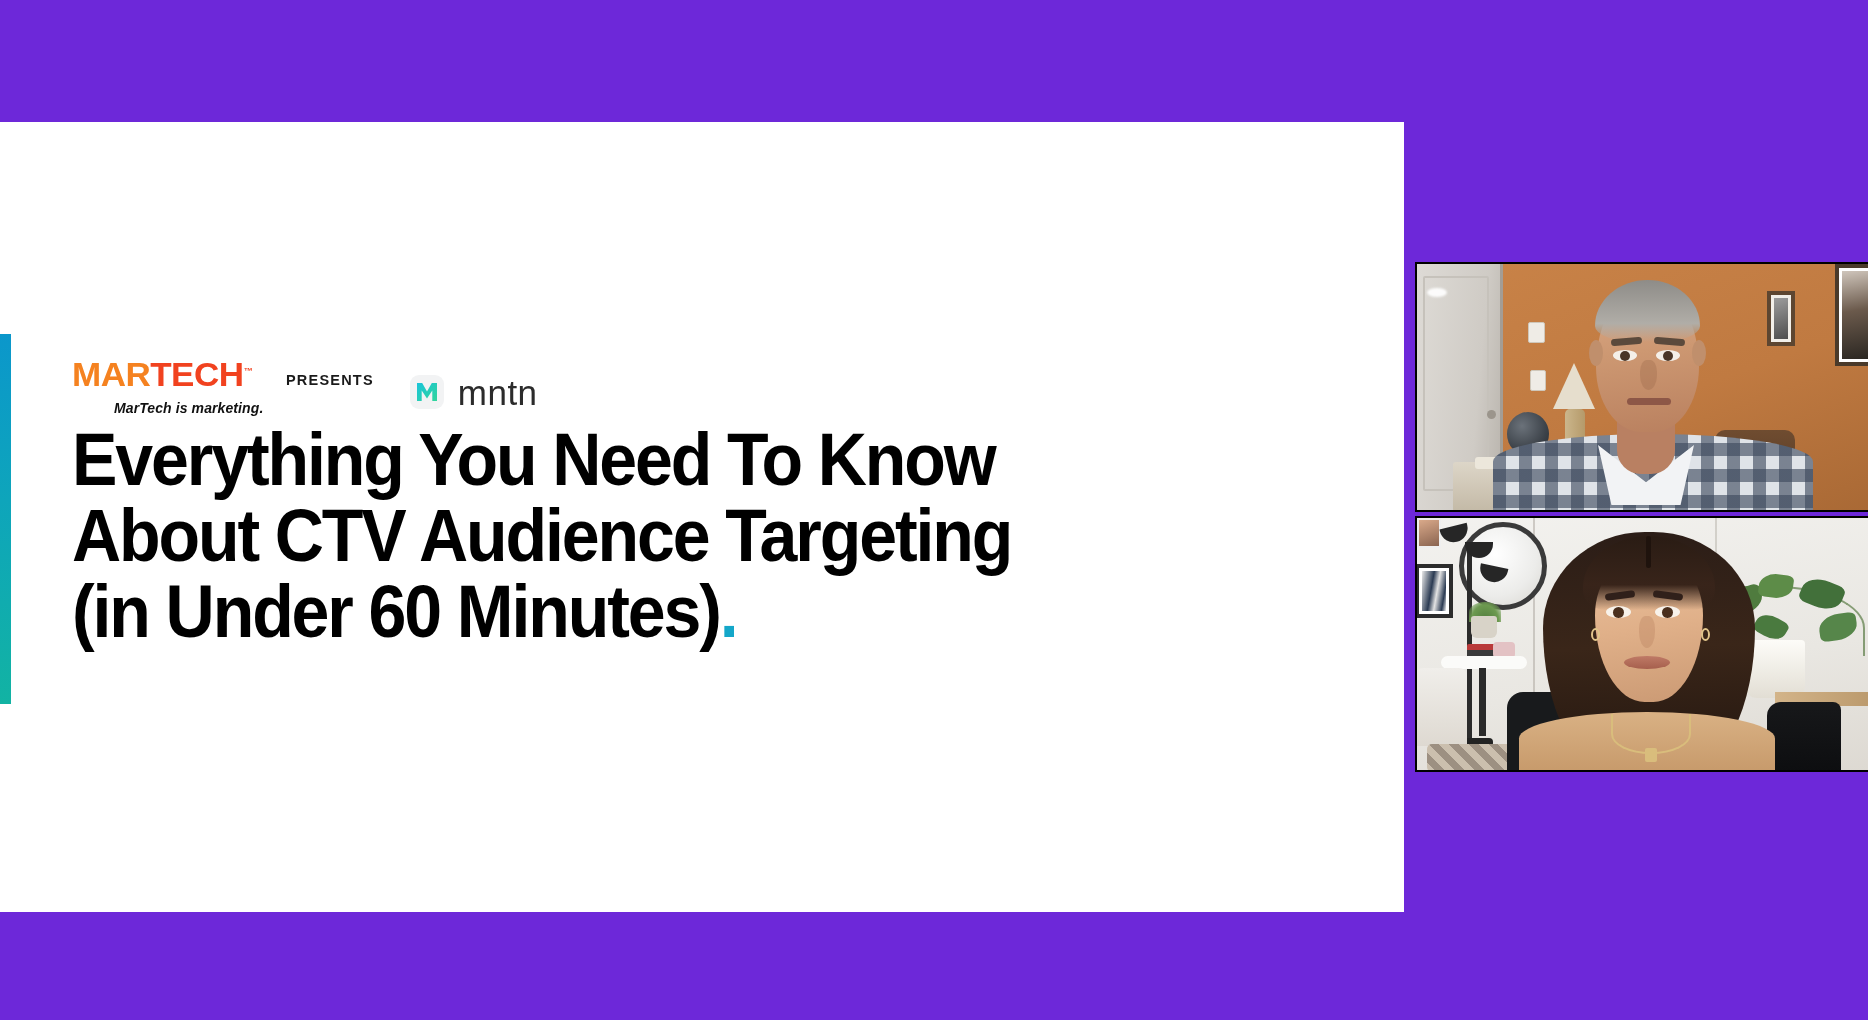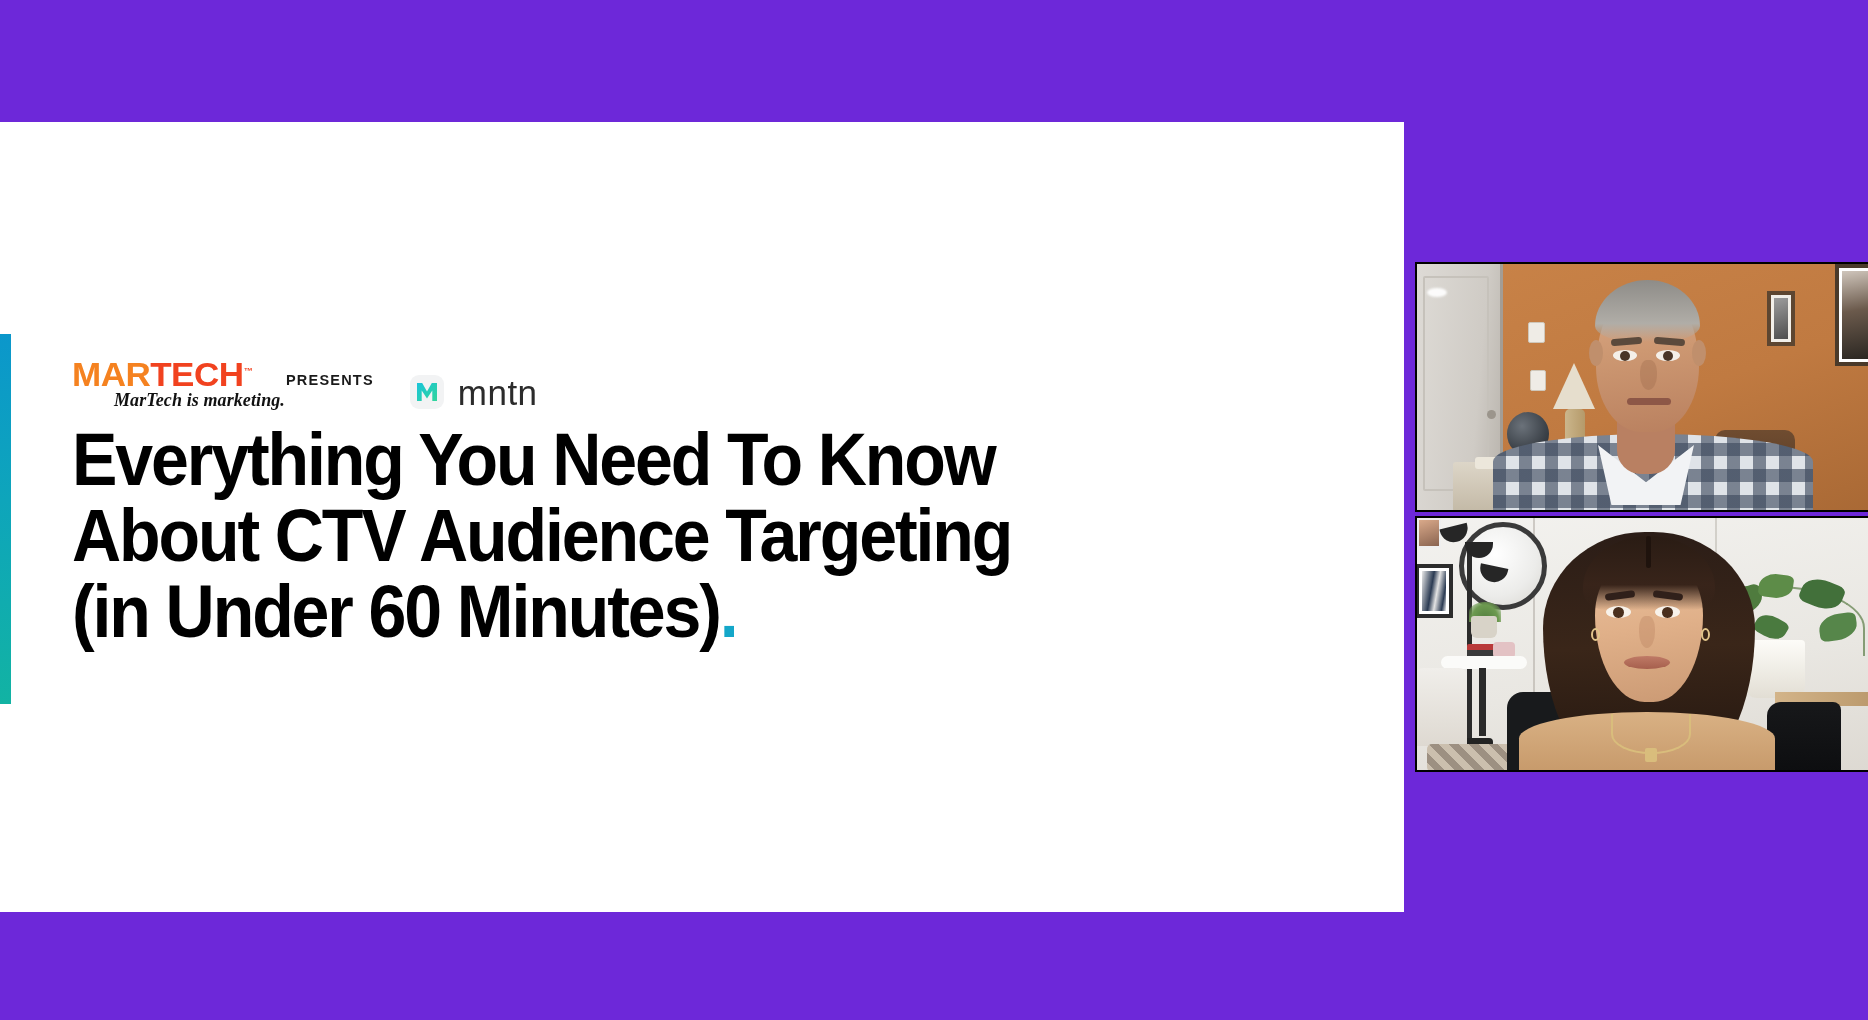--- a/index.html
+++ b/index.html
@@ -82,25 +82,25 @@
   .martech-tech { color: #f1421f; }
   .martech-tm {
     font-size: 9px;
     vertical-align: super;
     color: #f1421f;
     font-weight: 700;
   }
   .martech-tagline {
     position: absolute;
     left: 42px;
-    top: 33px;
-    font-family: Liberation Serif, serif;
+    top: 43px;
+    font-family: Liberation Sans, sans-serif;
     font-style: italic;
     font-weight: 700;
-    font-size: 18px;
+    font-size: 14px;
     color: #111111;
     white-space: nowrap;
     letter-spacing: 0.1px;
   }
 
   
   #presents {
     margin-left: 42px;
     font-family: "Liberation Sans", sans-serif;
     font-weight: 700;

